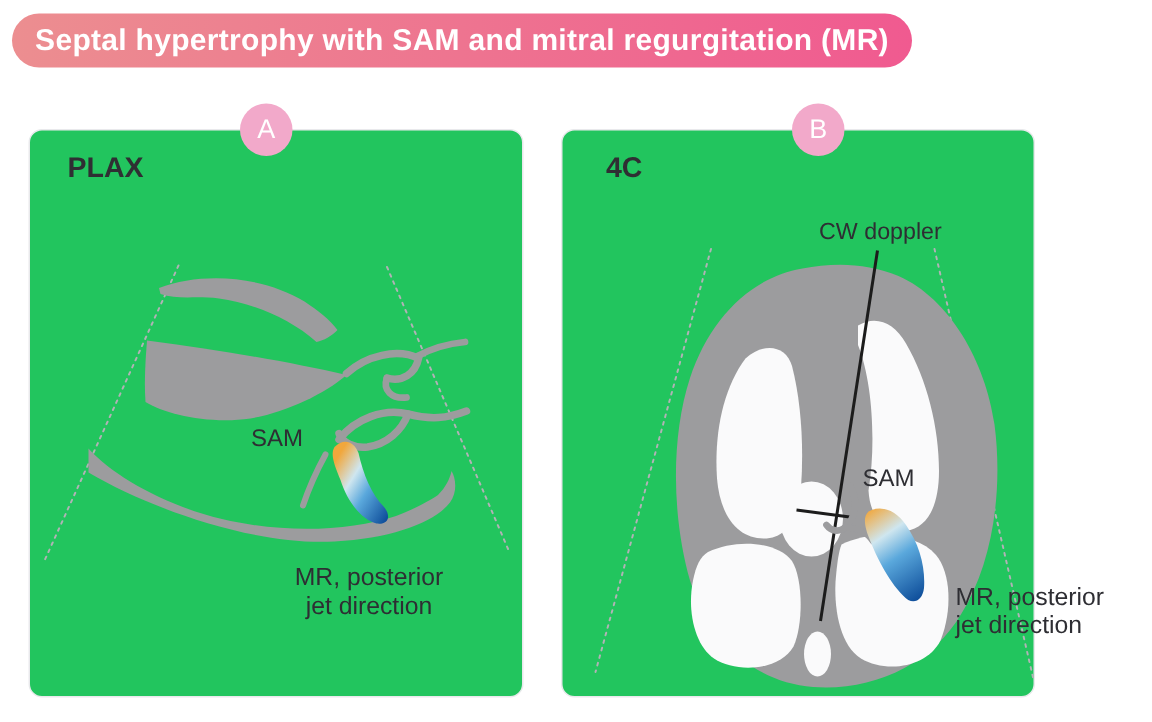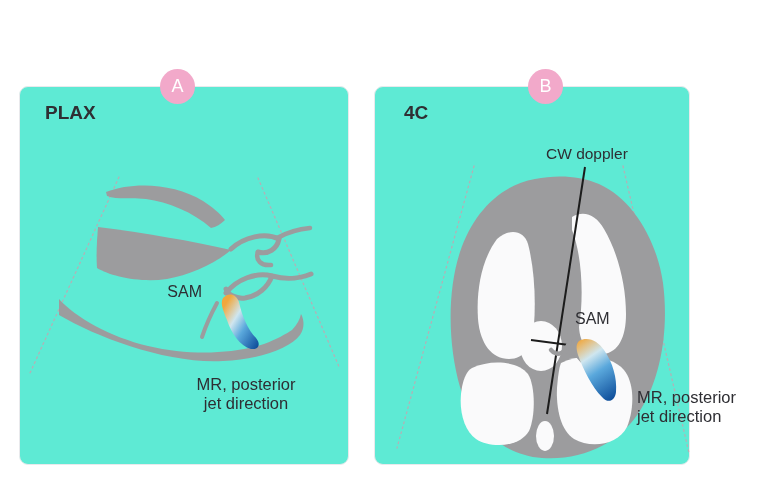--- a/index.html
+++ b/index.html
@@ -4,21 +4,21 @@
 <style>
   html,body{margin:0;padding:0;background:#fff;}
   #stage{position:relative;width:768px;height:481px;background:#fff;overflow:hidden;
          font-family:"Liberation Sans","DejaVu Sans",sans-serif;}
 
   .banner{position:absolute;left:8px;top:9px;width:600px;height:36px;border-radius:18px;
           background:linear-gradient(90deg,var(--banner_gradient_left,#ec8e90),var(--banner_gradient_right,#f05a90));
           display:flex;align-items:center;justify-content:center;}
   .banner span{color:#fff;font-size:20px;font-weight:600;letter-spacing:.2px;}
 
-  .panel{position:absolute;top:86px;height:379px;background:#5eead4;
+  .panel{position:absolute;top:86px;height:379px;background:#22c55e;
          border:1px solid #e9e9ec;border-radius:9px;box-sizing:border-box;}
   #panel-a{left:19px;width:330px;}
   #panel-b{left:374px;width:316px;}
 
   .badge{position:absolute;top:69px;width:35px;height:35px;border-radius:50%;
          background:var(--badge_pink,#f2a9ca);display:flex;align-items:center;justify-content:center;
          z-index:3;}
   .badge span{color:#fff;font-size:18px;font-weight:500;}
   #badge-a{left:160px;}
   #badge-b{left:528px;}
@@ -32,20 +32,23 @@
   .gray-stroke{stroke:var(--heart_gray,#9c9c9e);fill:none;stroke-linecap:round;}
   .chamber{fill:#fafafb;}
   .dashed{stroke:#b2b2b6;stroke-width:1.3;stroke-dasharray:1.8 3.4;fill:none;stroke-linecap:round;}
   .cwline{stroke:#1c1c1c;stroke-width:2;fill:none;}
 </style>
 </head>
 <body>
 
 <div id="stage">
 
+  <div class="banner">
+    <span>Septal hypertrophy with SAM and mitral regurgitation (MR)</span>
+  </div>
 
   <div class="badge" id="badge-a">
     <span>A</span>
   </div>
   <div class="badge" id="badge-b">
     <span>B</span>
   </div>
 
   <div class="panel" id="panel-a">
     <div class="view-label">PLAX</div>

